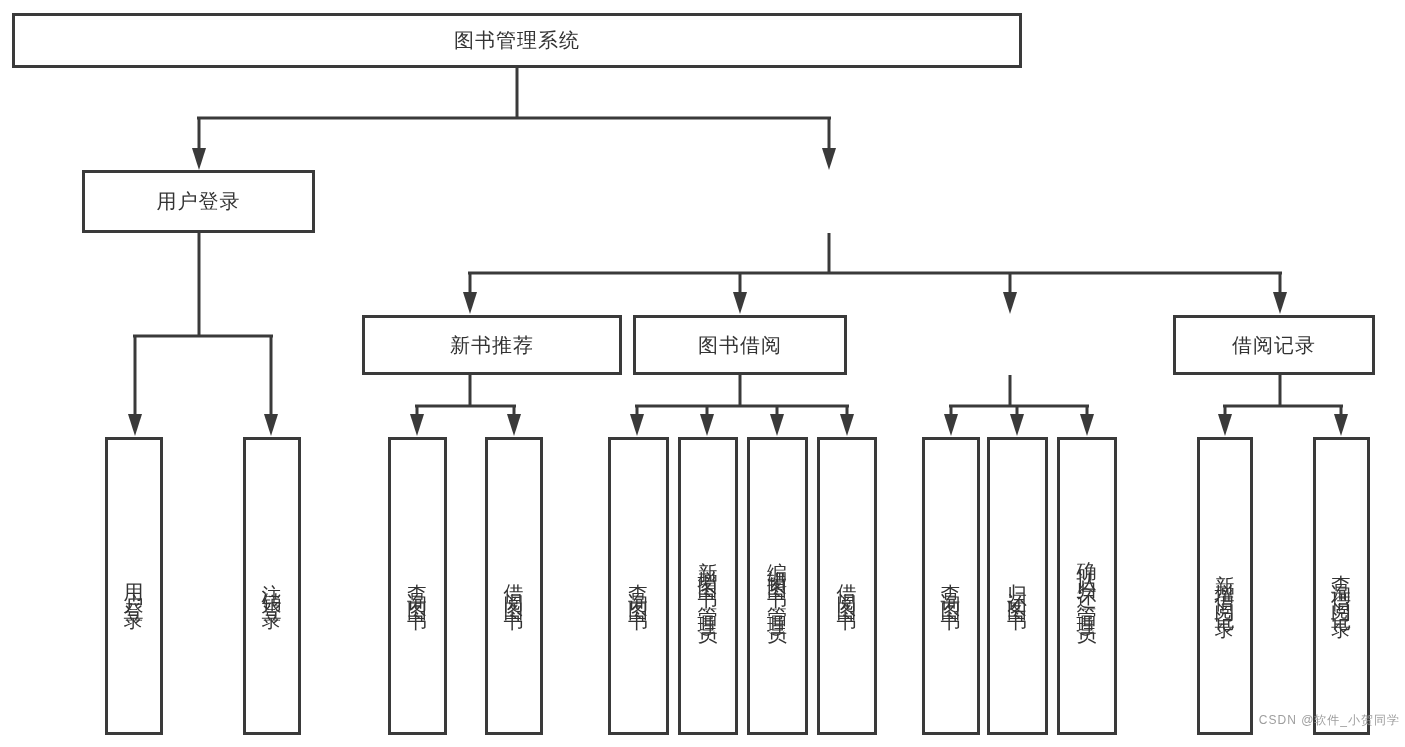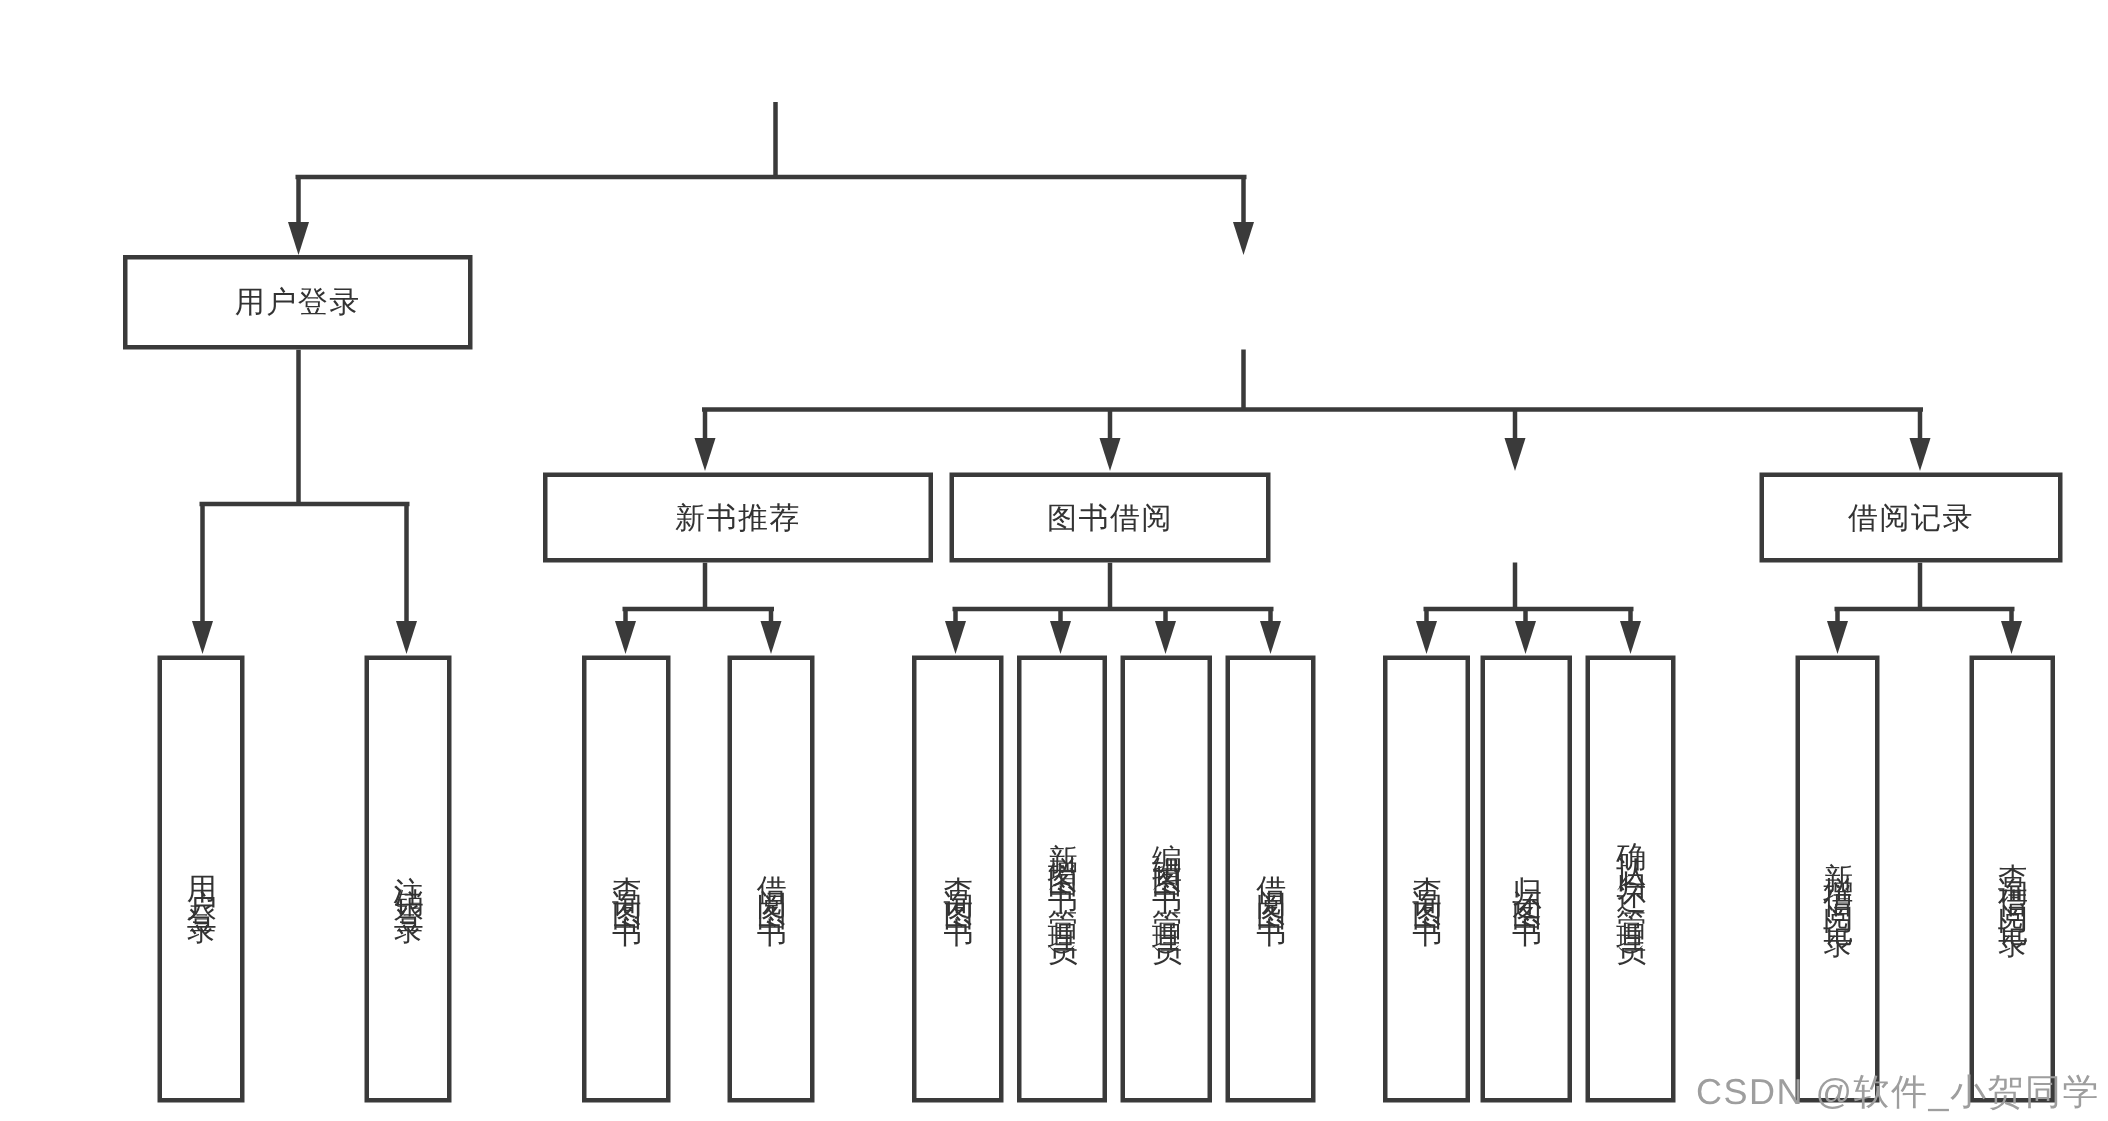--- a/index.html
+++ b/index.html
@@ -60,21 +60,21 @@
     font-size:20px;
     letter-spacing:9px;
     line-height:1;
     color:var(--text);
     white-space:nowrap;
   }
   .watermark{
     position:absolute;
     right:5px;
     top:712px;
-    font-size:24px;
+    font-size:12px;
     letter-spacing:1px;
     color:var(--watermark);
     white-space:nowrap;
   }
 </style>
 </head>
 <body>
 
 <div class="stage">
 
@@ -140,20 +140,21 @@
     <g>
       <line x1="1280" y1="375" x2="1280" y2="406"></line>
       <line x1="1223" y1="406" x2="1343" y2="406"></line>
       <line x1="1225" y1="406" x2="1225" y2="420"></line>
       <line x1="1341" y1="406" x2="1341" y2="420"></line>
       <polygon points="1218,414 1232,414 1225,436"></polygon>
       <polygon points="1334,414 1348,414 1341,436"></polygon>
     </g>
   </svg>
 
+  <div class="hbox" style="left:12px;top:13px;width:1010px;height:55px">图书管理系统</div>
 
   <div class="hbox" style="left:82px;top:170px;width:233px;height:63px">用户登录</div>
 
   <div class="hbox" style="left:362px;top:315px;width:260px;height:60px">新书推荐</div>
   <div class="hbox" style="left:633px;top:315px;width:214px;height:60px">图书借阅</div>
   <div class="hbox" style="left:1173px;top:315px;width:202px;height:60px">借阅记录</div>
 
   <div class="vbox" style="left:105px;width:58px">
     <span>用户登录</span>
   </div>

